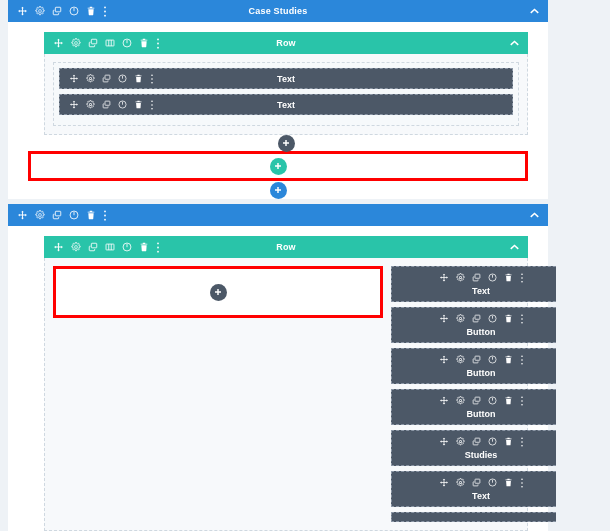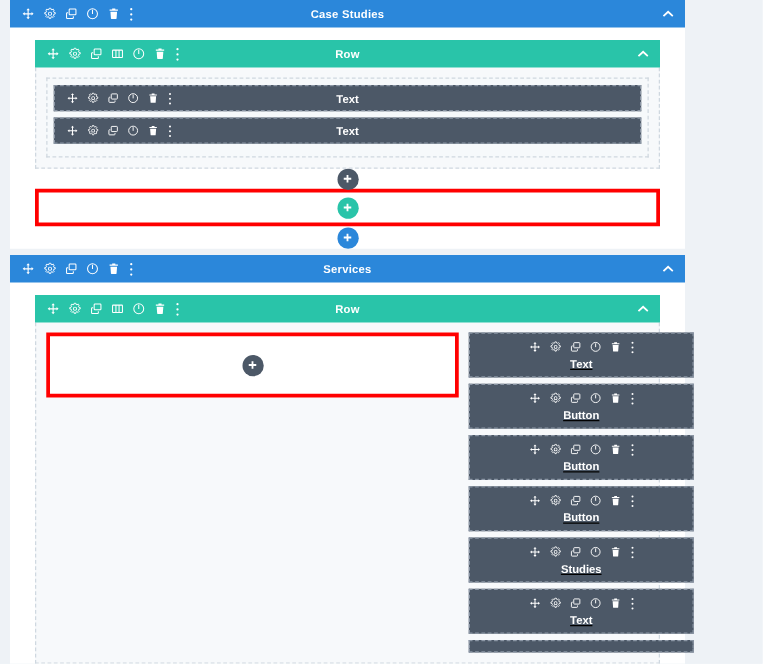--- a/index.html
+++ b/index.html
@@ -62,20 +62,21 @@
 
   
   .section {
     margin: 0 8px;
     background: #ffffff;
   }
   .section-bar { background: #2b87da; }
   .section-body {
     background: #ffffff;
     padding: 10px 20px 0 20px;
+    margin-left: 16px;
   }
 
   
   .row-block { margin-bottom: 0; }
   .row-bar { background: #29c4a9; }
   .row-body {
     background: #f7f9fb;
     border: 1px dashed #cfd8e0;
     border-top: none;
     padding: 8px;
@@ -84,21 +85,20 @@
     align-items: flex-start;
   }
 
   
   .col {
     flex: 1 1 0;
     min-height: 10px;
     border: 1px dashed #cfd8e0;
     background: #f6f9fb;
     padding: 5px;
-    text-decoration: underline;
   }
   .col.highlight {
     border: 3px solid #ff0000;
     background: #ffffff;
   }
   .col-empty {
     min-height: 52px;
     display: flex;
     align-items: center;
     justify-content: center;
@@ -446,21 +446,20 @@
             </svg>
           </span>
         <span class="ico">
             <svg width="4" height="11" viewBox="0 0 4 16" fill="#fff">
               <circle cx="2" cy="2" r="1.3"></circle>
               <circle cx="2" cy="8" r="1.3"></circle>
               <circle cx="2" cy="14" r="1.3"></circle>
             </svg>
           </span>
       </div>
-      <div class="bar-title">Services</div>
       <div class="collapse">
           <svg width="9" height="6" viewBox="0 0 12 7" fill="none" stroke="#fff" stroke-width="2">
             <path d="M1 6l5-4.5L11 6"></path>
           </svg>
         </div>
     </div>
 
     <div class="section-body" style="padding-bottom:0;">
       <div class="row-block">
         <div class="bar row-bar">

